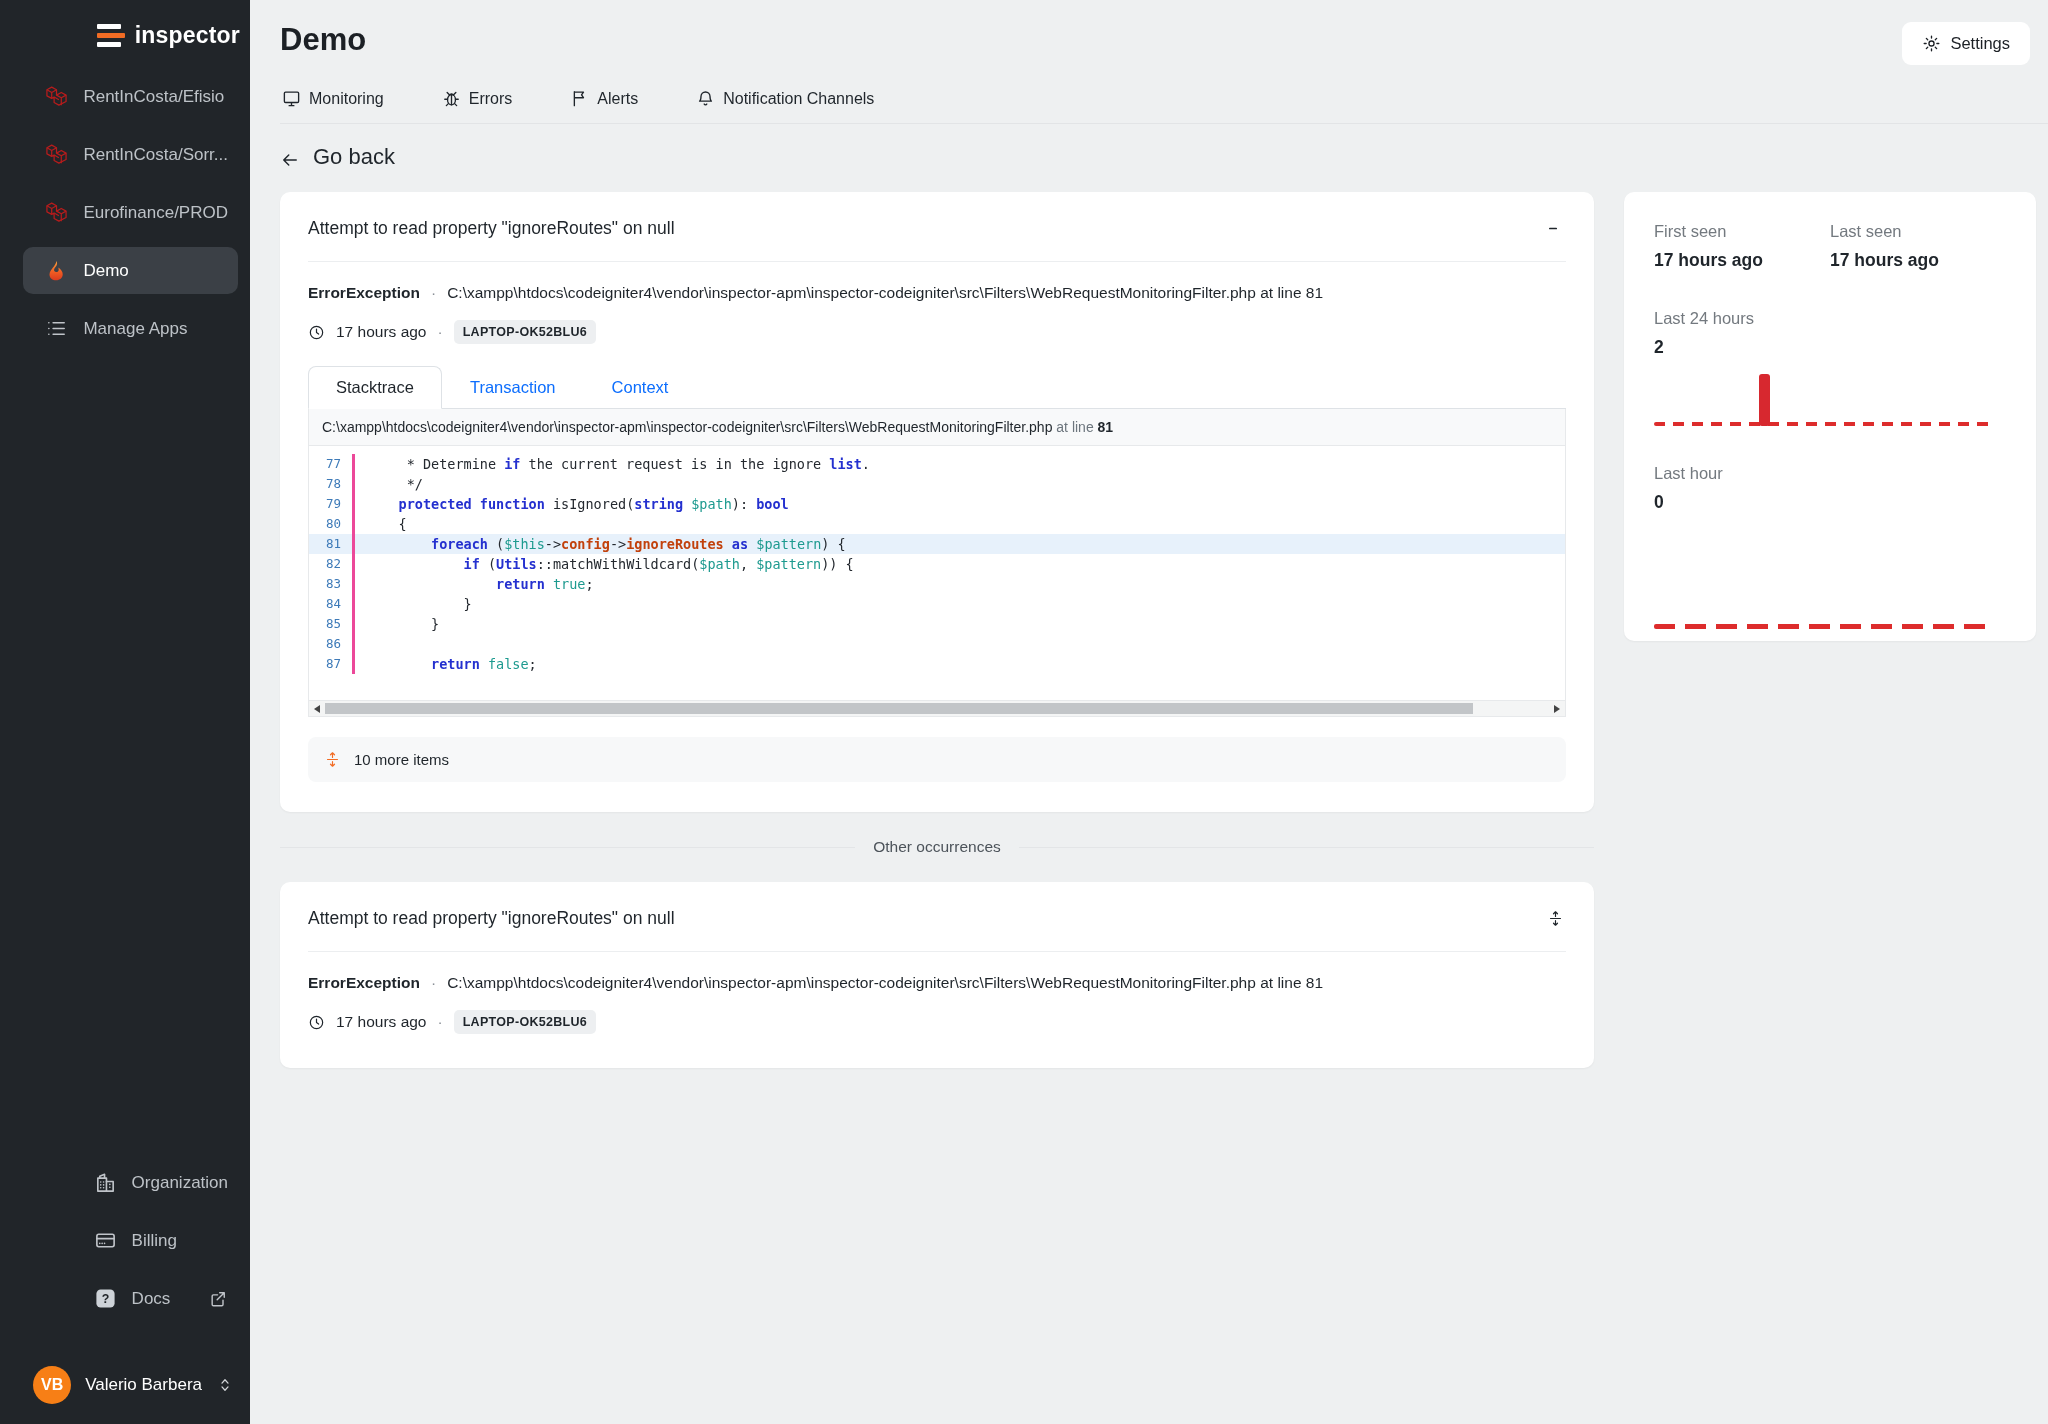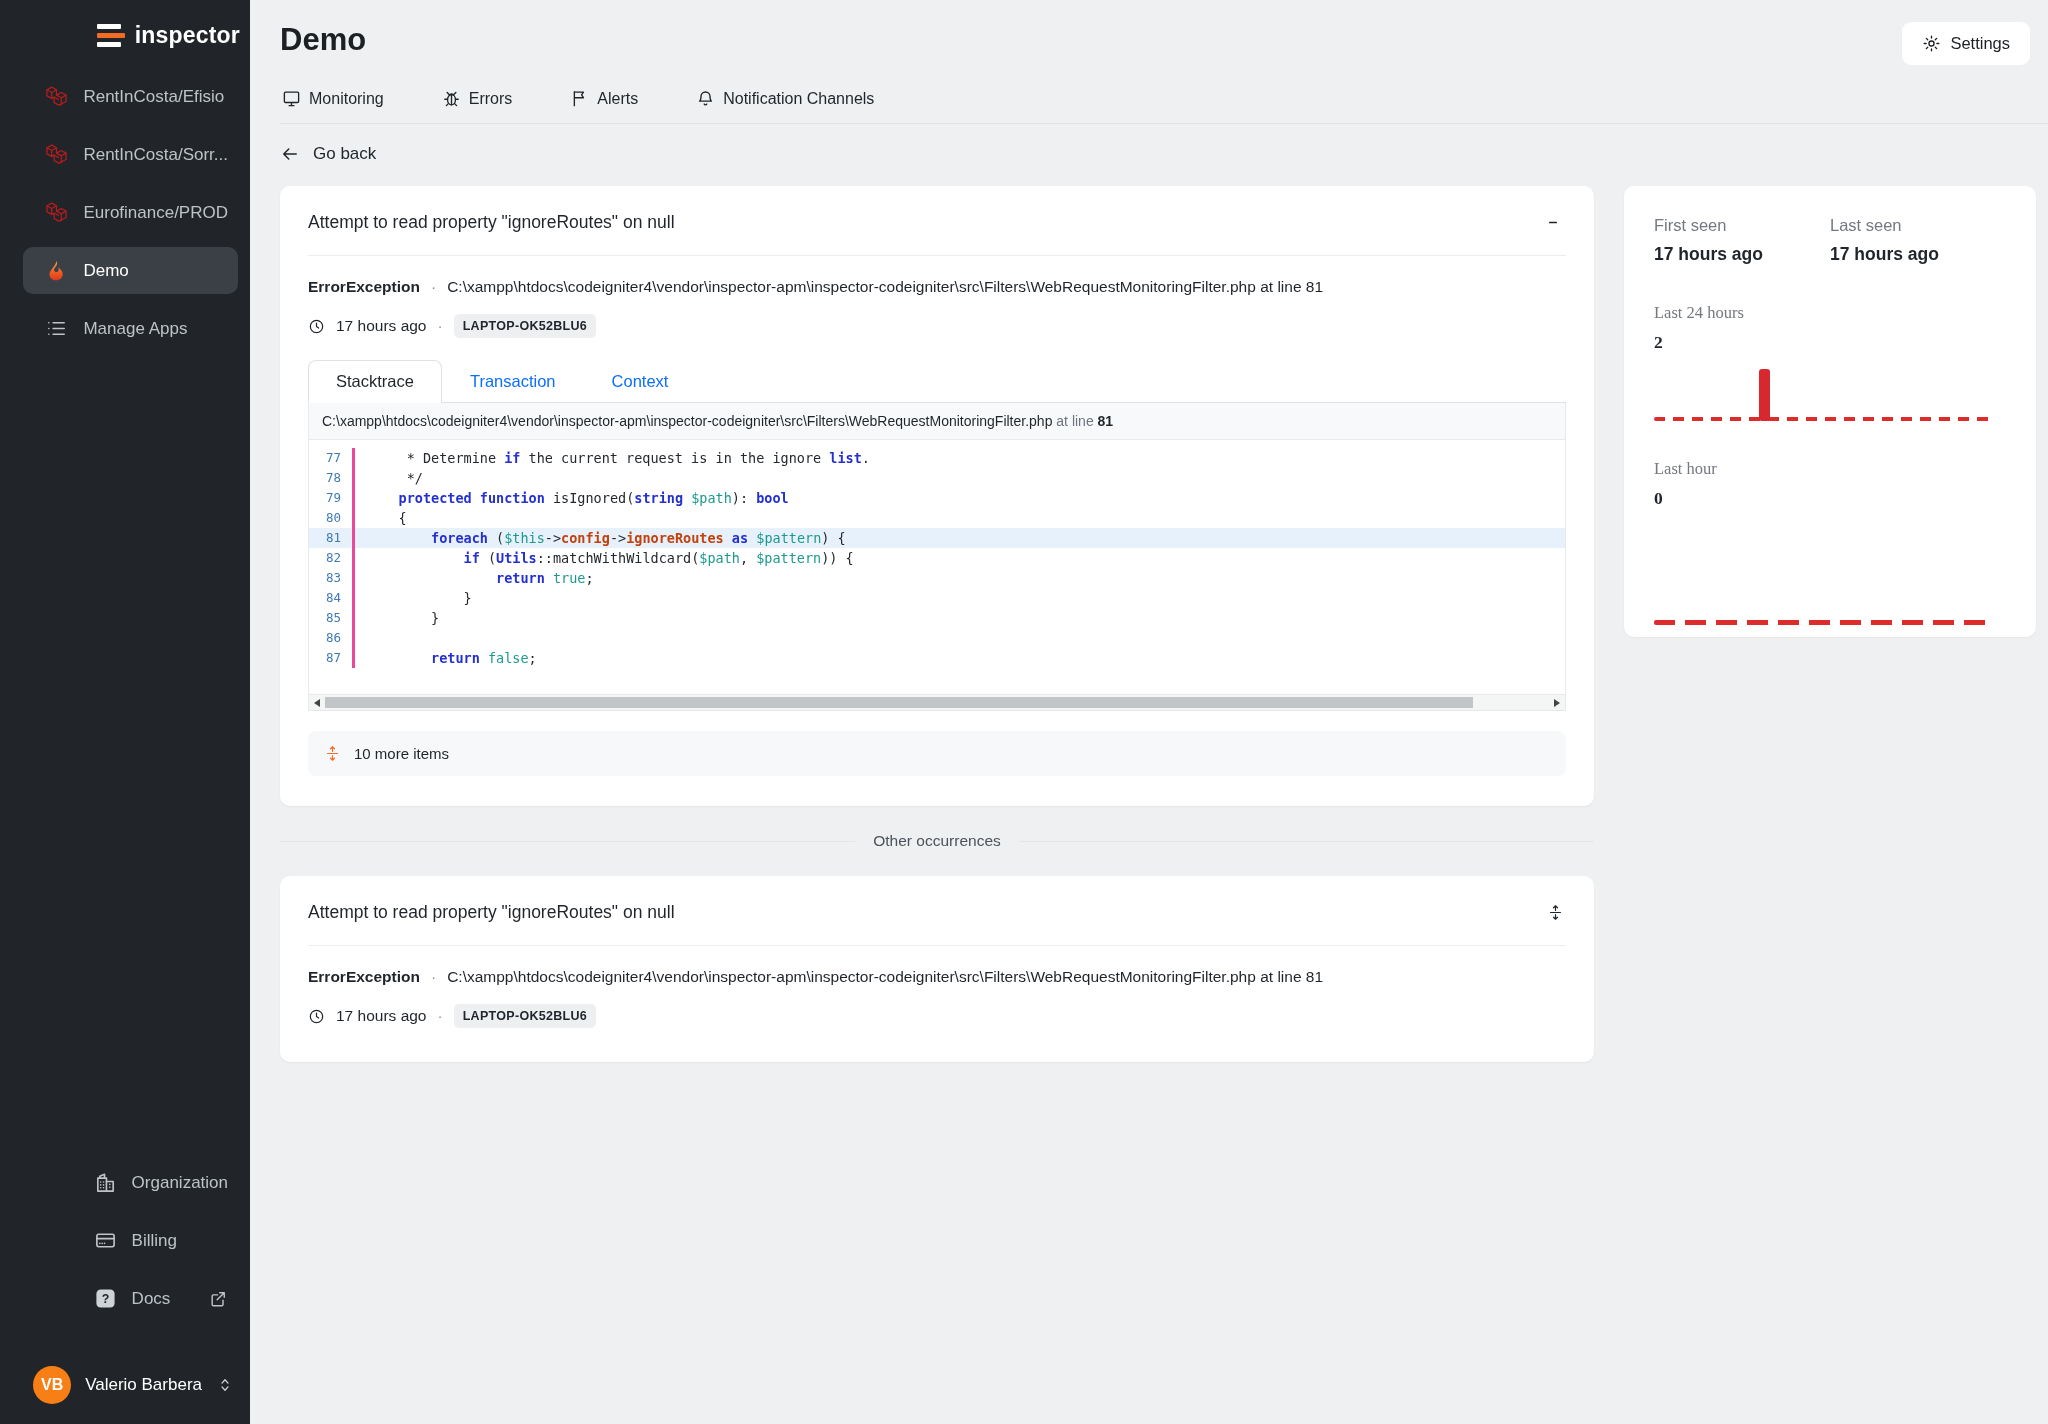--- a/index.html
+++ b/index.html
@@ -35,21 +35,21 @@
   .main { flex:1; display:flex; flex-direction:column; min-width:0; }
   .main-header { display:flex; justify-content:space-between; align-items:flex-start; padding:22px 18px 0 30px; }
   .page-title { font-size:31px; font-weight:bold; margin:0; color:#1c2025; }
   .settings-btn { display:flex; align-items:center; gap:9px; background:#fff; border:none; border-radius:9px; padding:12px 20px; font-size:16.5px; color:#1c2025; font-family:inherit; cursor:pointer; }
   .settings-btn svg { width:19px; height:19px; }
 
   .page-tabs { display:flex; gap:58px; margin-left:30px; padding:24px 0 15px 2px; border-bottom:1px solid #e2e4e6; }
   .page-tab { display:flex; align-items:center; gap:8px; font-size:16px; color:#1f252b; cursor:pointer; }
   .page-tab svg { width:19px; height:19px; }
 
-  .go-back { display:flex; align-items:flex-end; gap:13px; padding:20px 0 14px 30px; font-size:17px; color:#1f252b; cursor:pointer; width:fit-content; }
+  .go-back { display:flex; align-items:flex-end; gap:13px; padding:20px 0 14px 30px; font-size:22px; color:#1f252b; cursor:pointer; width:fit-content; }
   .go-back svg { width:20px; height:20px; }
 
   .content { display:flex; gap:30px; padding:8px 12px 0 30px; align-items:flex-start; }
   .left-col { flex:1; min-width:0; }
   .right-col { width:412px; flex-shrink:0; }
   .card { background:#fff; border-radius:10px; box-shadow:0 1px 2px rgba(33,37,41,.05); }
 
   
   .err-card { padding:26px 28px 30px; }
   .err-head { display:flex; justify-content:space-between; align-items:flex-start; padding-bottom:22px; border-bottom:1px solid #eceef0; }
@@ -95,21 +95,21 @@
   .occ-divider::before, .occ-divider::after { content:""; flex:1; border-top:1px solid #e3e5e7; }
 
   .occ-card { padding:26px 28px 34px; }
 
   
   .stats-card { padding:30px 30px 12px; }
   .seen-row { display:flex; }
   .seen-col { flex:1; }
   .stat-label { color:#73797f; font-size:16.5px; margin-bottom:9px; }
   .stat-value { font-size:17.5px; font-weight:bold; color:#1f252b; }
-  .stat-section { margin-top:38px;font-family:Liberation Serif, serif; }
+  .stat-section { margin-top:38px; }
   .chart { position:relative; margin-top:16px; height:52px; }
   .chart .chart-baseline { position:absolute; left:0; right:14px; bottom:0; height:4px; border-radius:2px; }
   .chart.small-dash .chart-baseline { background:repeating-linear-gradient(90deg,#dd2c2c 0 11px,transparent 11px 19px); }
   .chart.big-dash .chart-baseline { height:5px; background:repeating-linear-gradient(90deg,#dd2c2c 0 21px,transparent 21px 31px); }
   .chart .chart-bar { position:absolute; bottom:0; width:11px; border-radius:3px; background:#d7282f; }
   .chart.hour { margin-top:64px; }
 </style>
 </head>
 <body>
 

